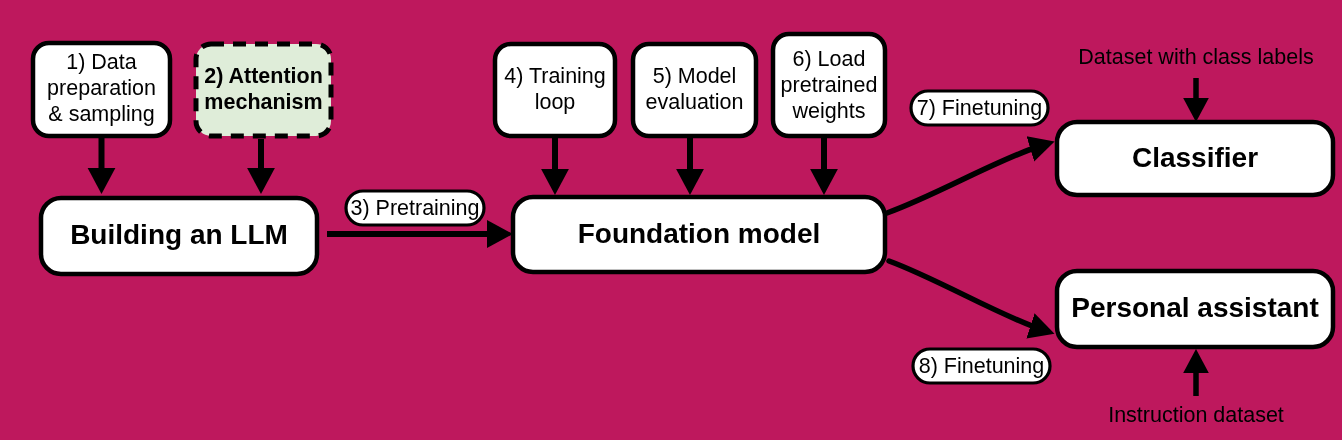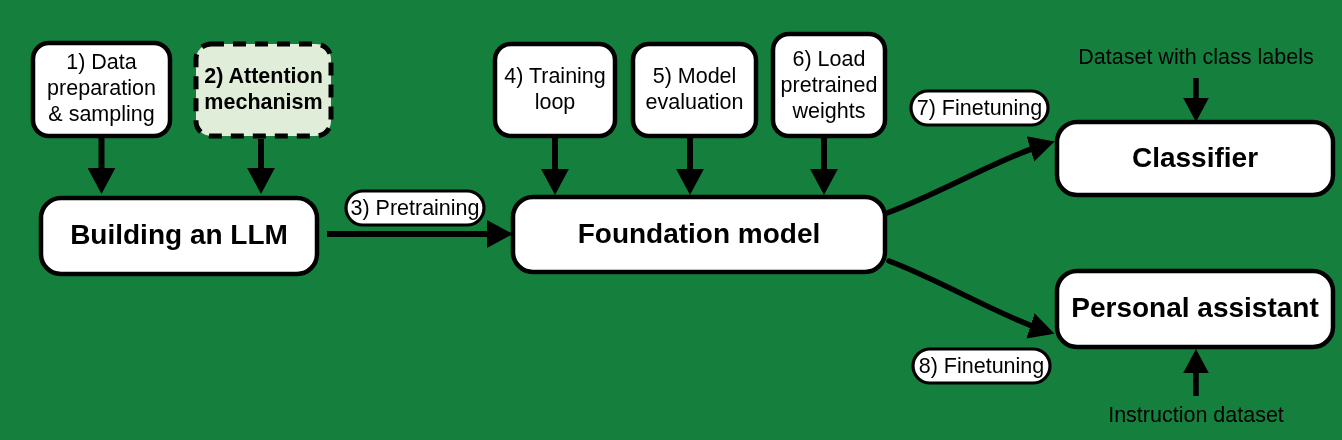--- a/index.html
+++ b/index.html
@@ -10,21 +10,21 @@
   body {
     width: 1342px;
     height: 440px;
     font-family: "Liberation Sans", sans-serif;
     overflow: hidden;
   }
   #diagram-root {
     position: relative;
     width: 1342px;
     height: 440px;
-    background: #15803d;
+    background: #be185d;
   }
   svg.diagram {
     display: block;
     width: 1342px;
     height: 440px;
   }
   .box-rect {
     fill: #ffffff;
     stroke: #000000;
     stroke-width: 4.5;

